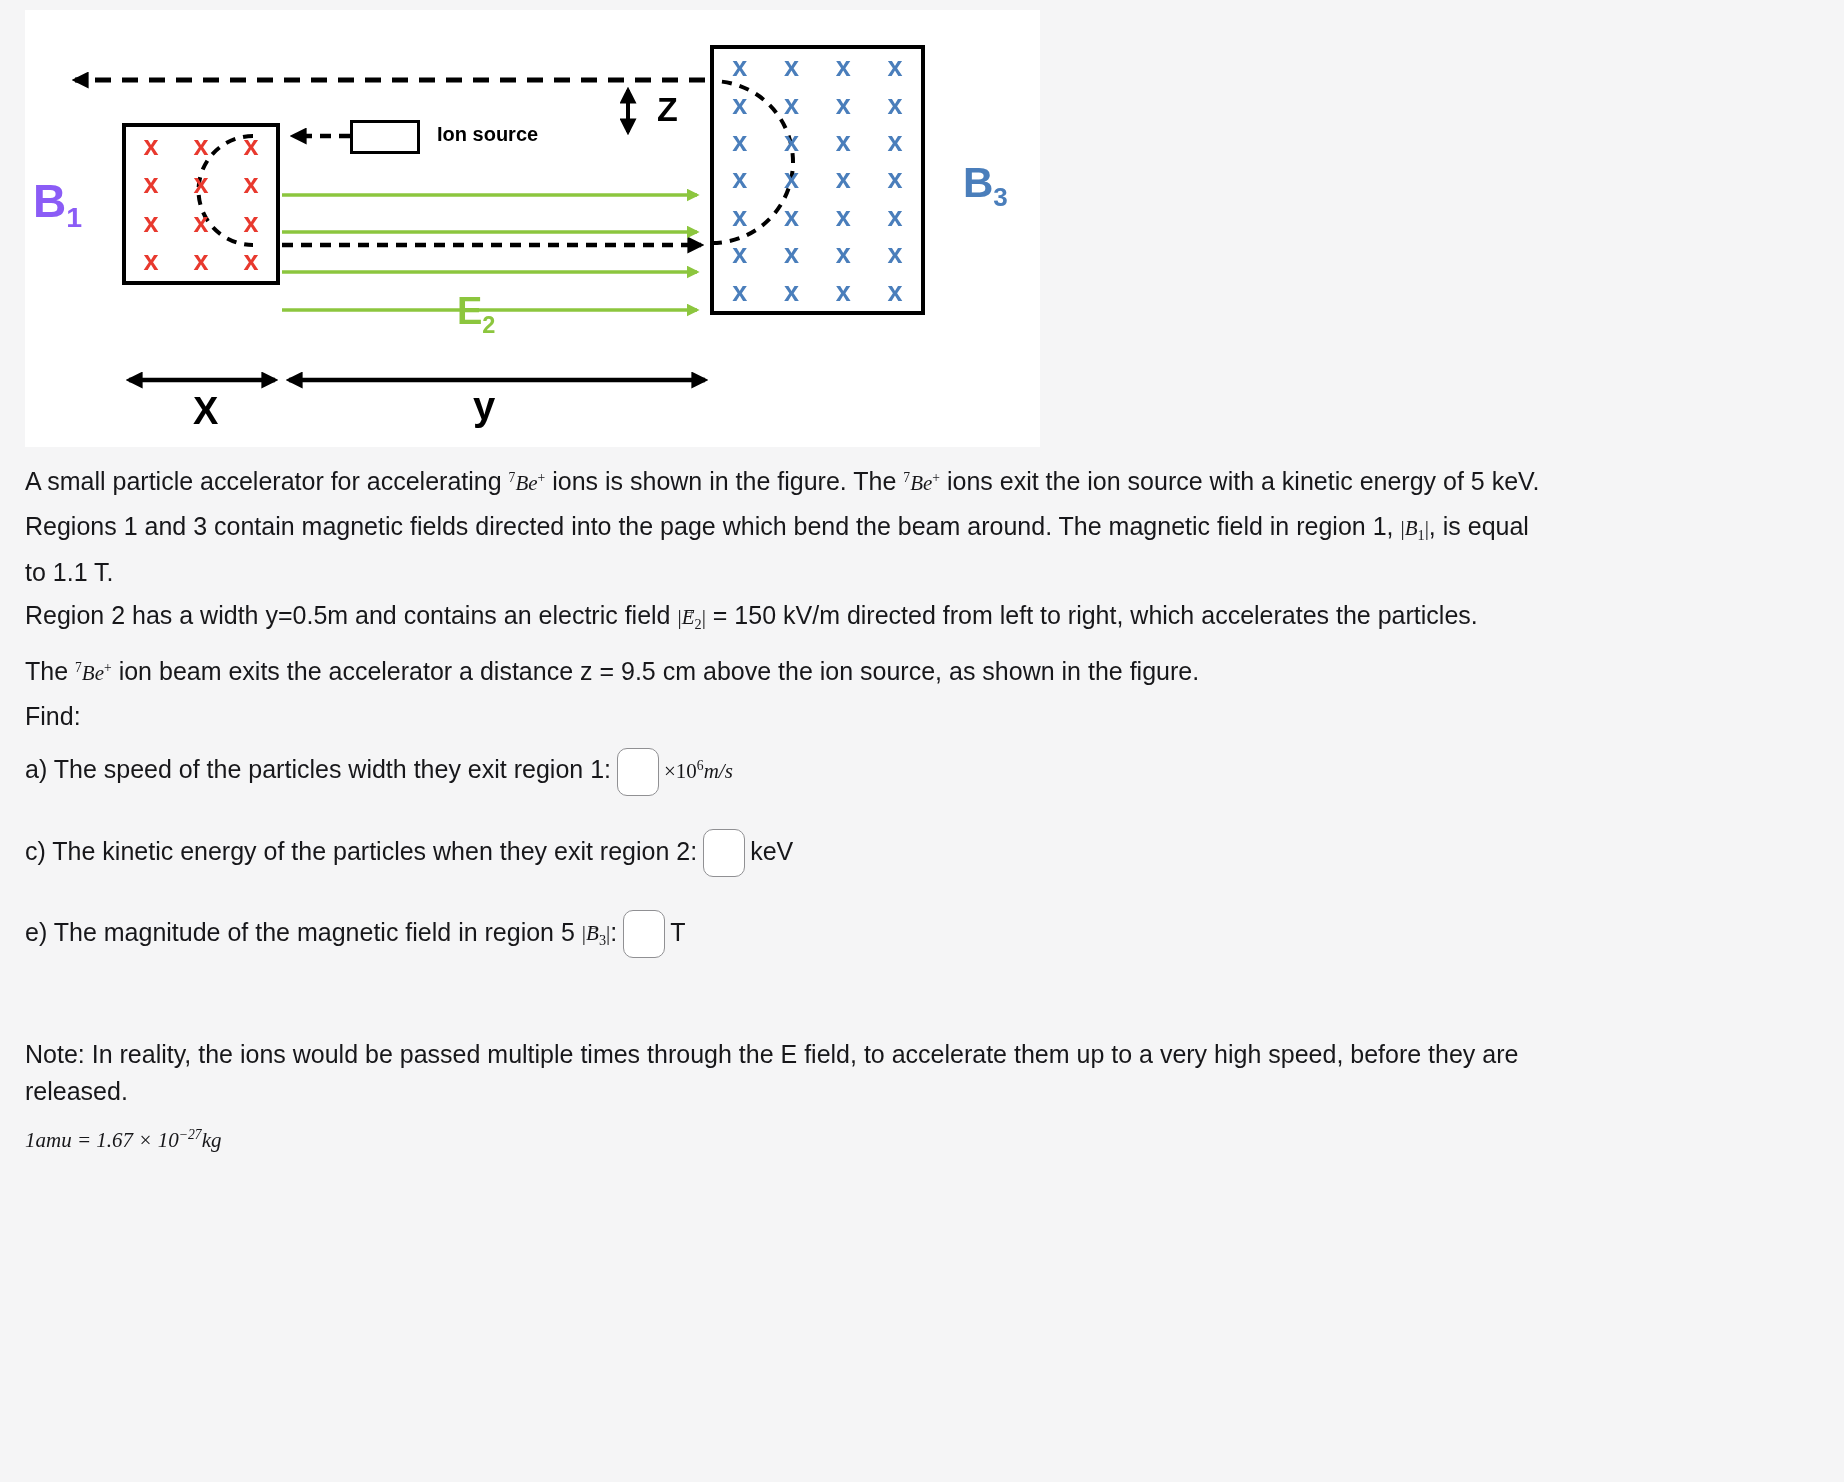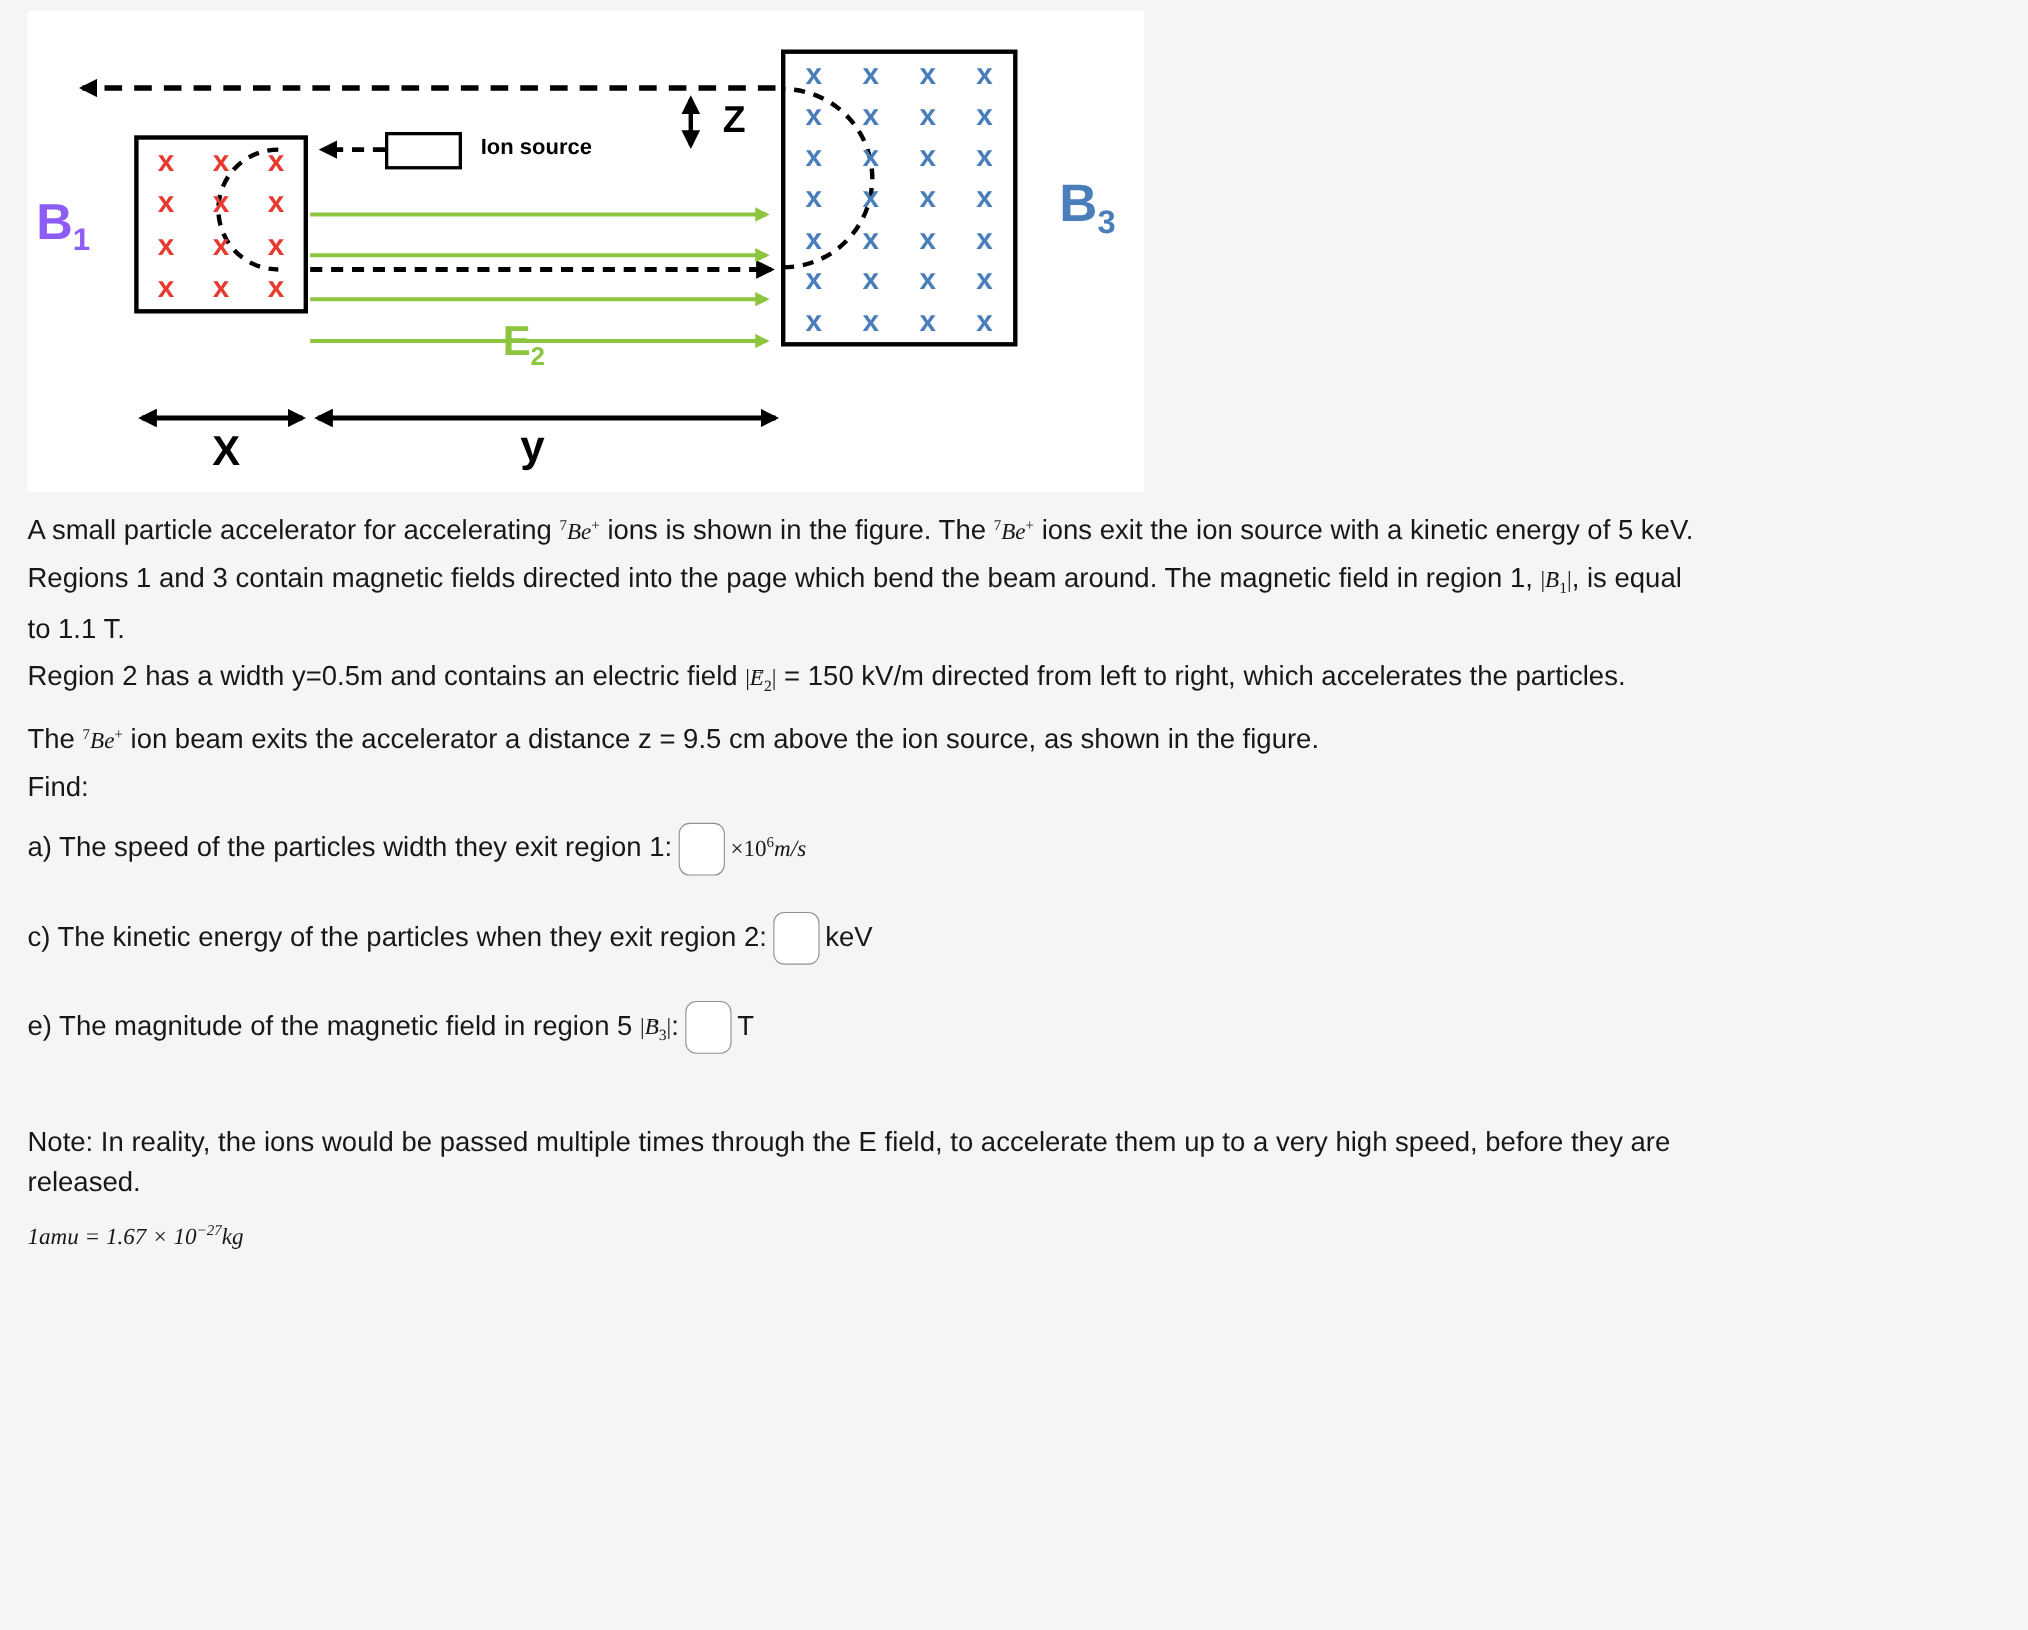--- a/index.html
+++ b/index.html
@@ -38,21 +38,21 @@
   .xm {
     display:flex; align-items:center; justify-content:center;
     font-weight:bold; font-size:27px; line-height:1;
   }
   #region1 .xm { color:#e8392e; }
   #region3 .xm { color:#4a7ebb; }
 
   .dlabel { position:absolute; font-weight:bold; line-height:1; }
   .dlabel sub { font-size:0.62em; }
   #b1-label { left:8px;  top:168px; font-size:46px; color:#8b5cf6; }
-  #b3-label { left:938px; top:152px; font-size:48px; color:#4a7ebb; }
+  #b3-label { left:938px; top:152px; font-size:42px; color:#4a7ebb; }
   #e2-label { left:432px; top:282px; font-size:38px; color:#8cc63e; }
   #z-label  { left:632px; top:82px;  font-size:34px; color:#000; }
   #x-label  { left:168px; top:382px; font-size:38px; color:#000; }
   #y-label  { left:448px; top:376px; font-size:40px; color:#000; }
 
   #ion-rect {
     position:absolute; left:325px; top:110px;
     width:70px; height:34px;
     border:3px solid #000; background:#fff;
   }
@@ -81,21 +81,21 @@
     width:42px; height:48px;
     border:1.6px solid #909093; border-radius:10px;
     background:#fff;
     margin:0 5px 0 6px;
     vertical-align:middle;
     font-size:22px; text-align:center;
     font-family:"Liberation Sans", sans-serif;
   }
   .q-unit.plain { font-size:25px; }
 
-  .note-block { margin-top:59px; }
+  .note-block { margin-top:76px; }
   .amu-line { margin-top:5px; }
 </style>
 </head>
 <body>
 
 <div class="page">
 
   <div class="diagram">
 
     <svg class="svg-layer" viewBox="0 0 1015 437" xmlns="http://www.w3.org/2000/svg">

